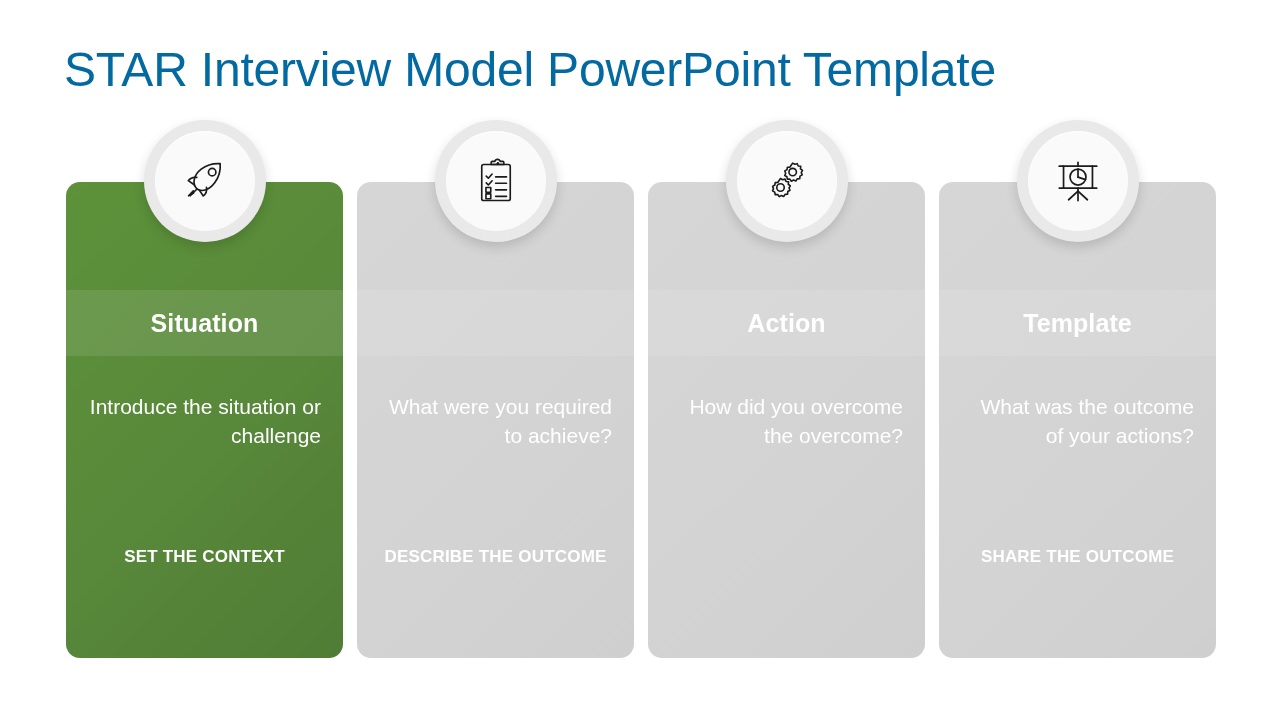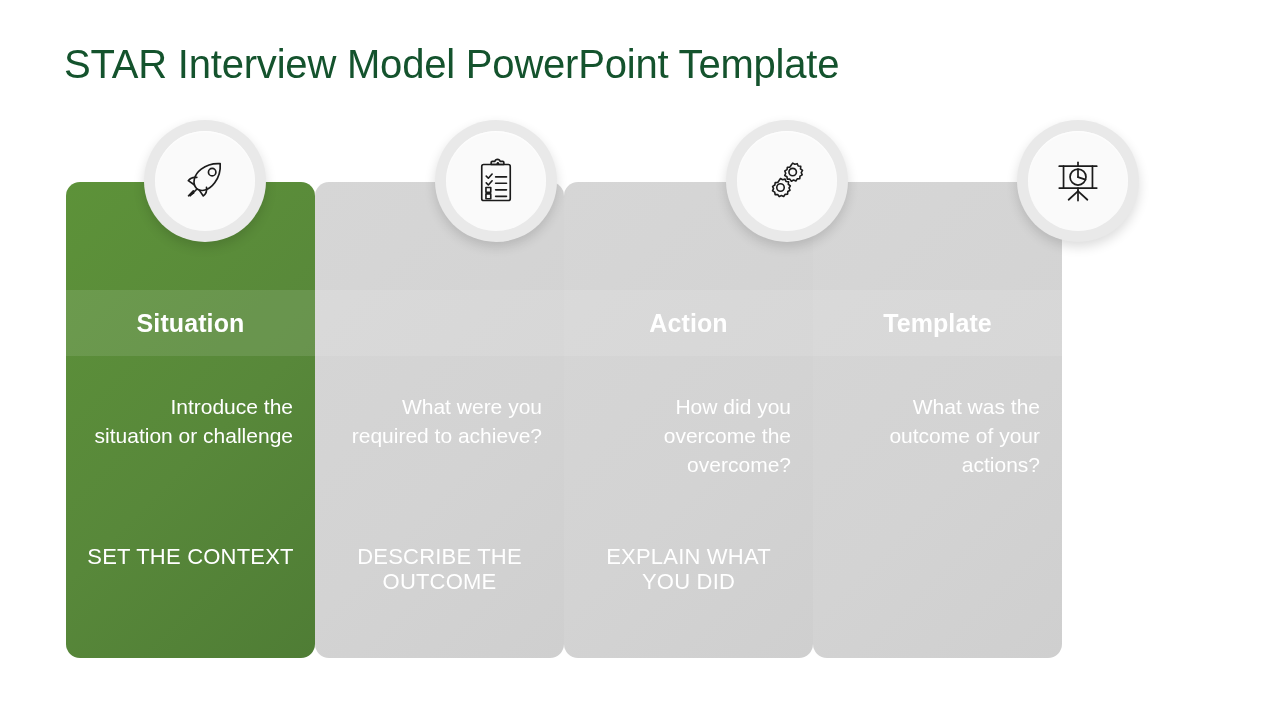--- a/index.html
+++ b/index.html
@@ -17,33 +17,33 @@
     width: 1280px;
     height: 720px;
     background: #ffffff;
   }
 
   
   .slide-title {
     position: absolute;
     left: 64px;
     top: 42px;
-    font-size: 40px;
+    font-size: 48px;
     font-weight: 400;
-    color: #14532d;
+    color: #0369a1;
     letter-spacing: -0.2px;
     white-space: nowrap;
   }
 
   
   .cards {
     position: absolute;
     left: 66px;
     top: 182px;
-    width: 996px;
+    width: 1150px;
     height: 476px;
     display: flex;
     justify-content: space-between;
   }
 
   .card {
     position: relative;
     width: 277px;
     height: 476px;
     border-radius: 14px;
@@ -97,22 +97,22 @@
     line-height: 29px;
     color: #ffffff;
   }
 
   .card-tag {
     position: absolute;
     left: 18px;
     right: 18px;
     top: 362px;
     text-align: center;
-    font-size: 22px;
-    font-weight: 400;
+    font-size: 17px;
+    font-weight: 700;
     line-height: 25px;
     color: #ffffff;
     letter-spacing: 0.2px;
   }
 
   
   .badges {
     position: absolute;
     left: 66px;
     top: 120px;
@@ -176,27 +176,27 @@
     <div class="card grey">
       <div class="card-band"></div>
       <div class="card-desc">What were you required to achieve?</div>
       <div class="card-tag">DESCRIBE THE OUTCOME</div>
     </div>
 
     <div class="card grey">
       <div class="card-band"></div>
       <div class="card-heading">Action</div>
       <div class="card-desc">How did you overcome the overcome?</div>
-      <div class="card-tag">EXPLAIN WHAT YOU DID</div>
     </div>
 
     <div class="card grey">
       <div class="card-band"></div>
       <div class="card-heading">Template</div>
       <div class="card-desc">What was the outcome of your actions?</div>
+      <div class="card-tag">SHARE THE OUTCOME</div>
     </div>
 
   </div>
 
   <div class="badges">
 
     <div class="badge-slot">
       <div class="badge">
         <div class="badge-inner">
           <svg width="54" height="54" viewBox="0 0 64 64" fill="none" stroke="#1b1b1b" stroke-width="2" stroke-linecap="round" stroke-linejoin="round">

